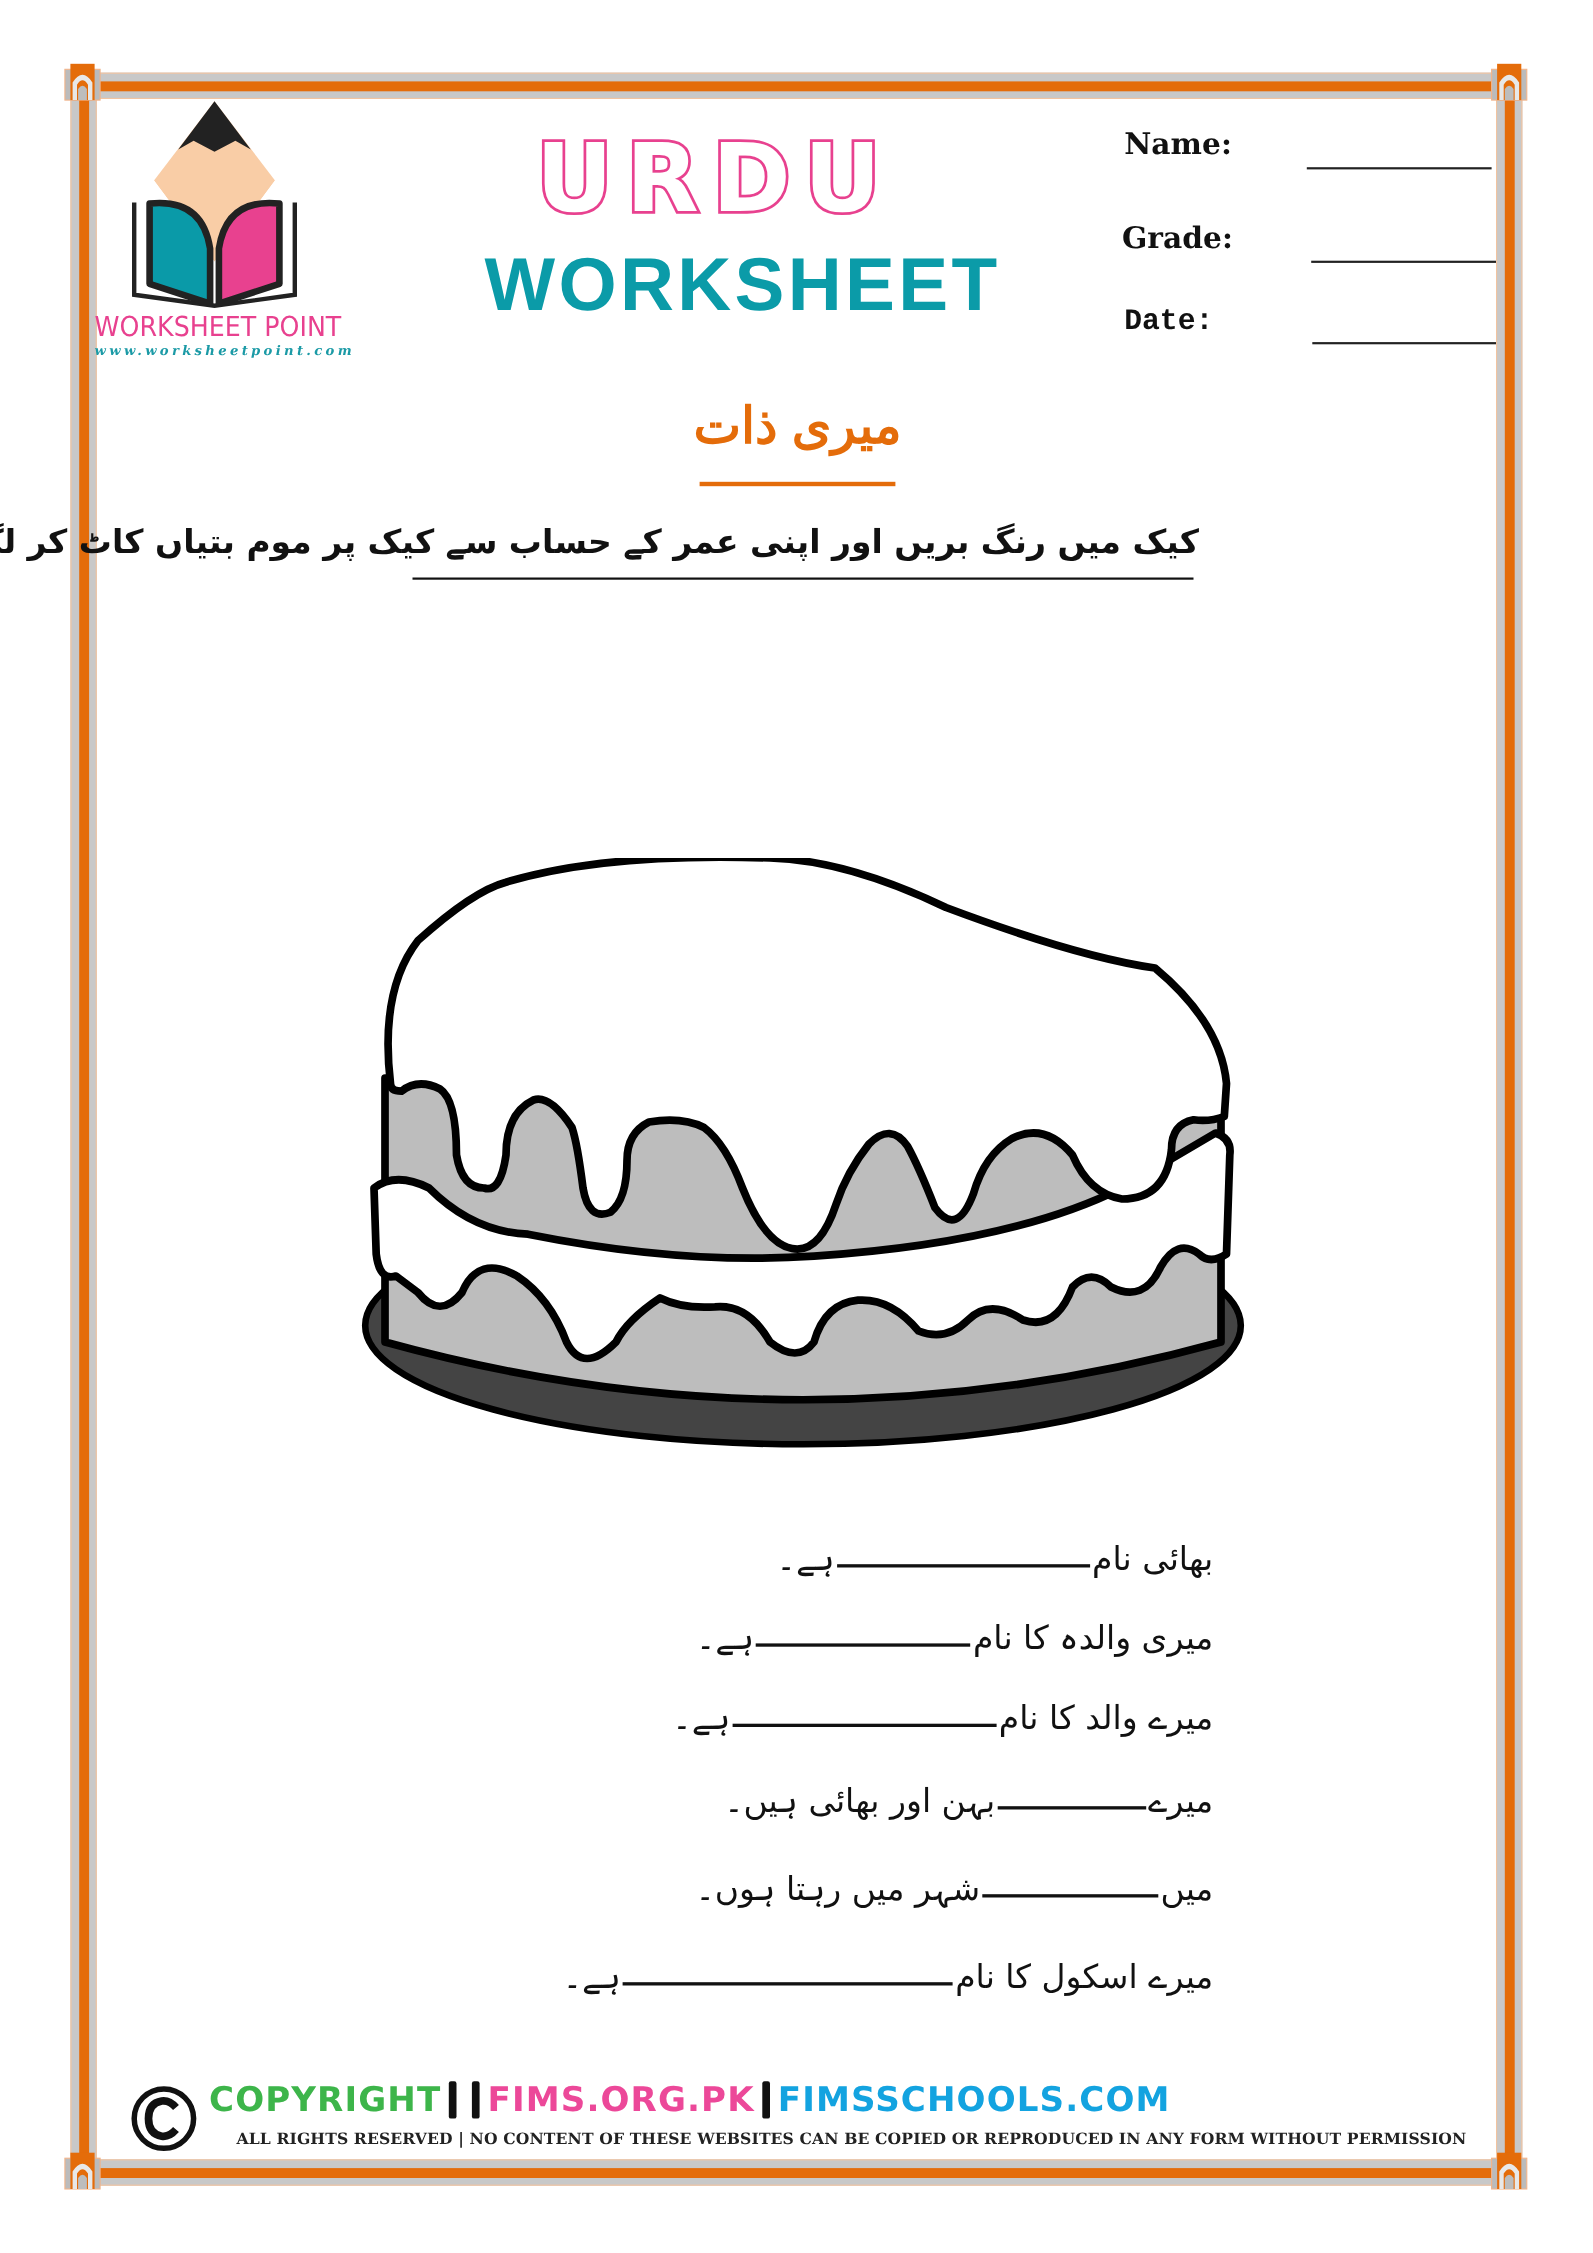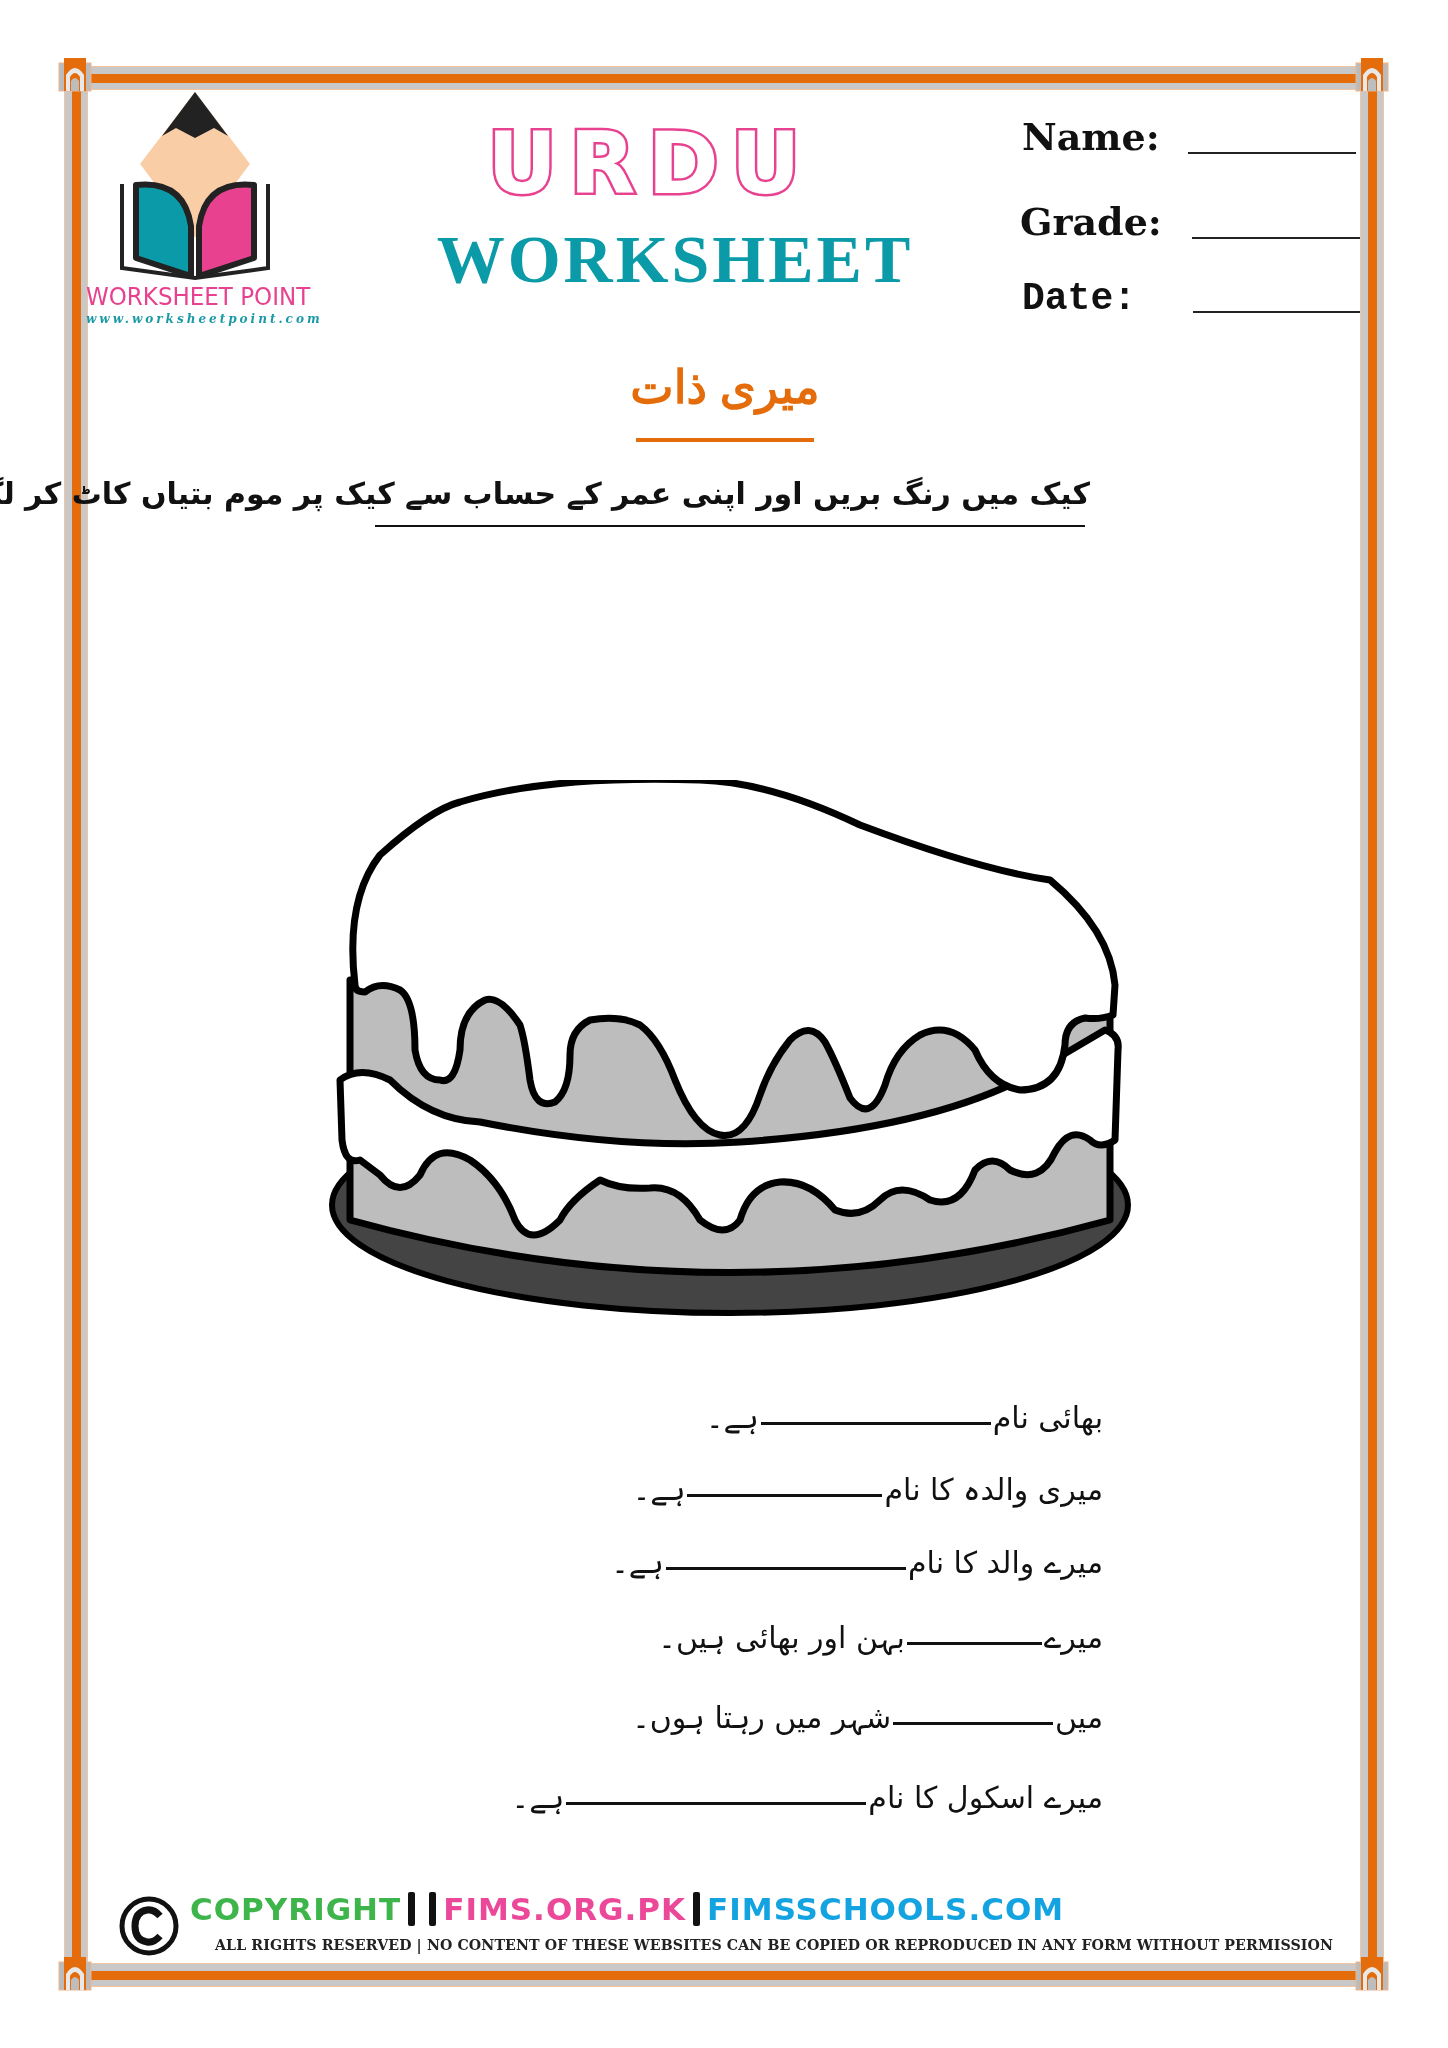--- a/index.html
+++ b/index.html
@@ -12,23 +12,23 @@
   .bar-v { position:absolute; width:22px; background:#c8c8c8; border-left:1px solid #f2c4a0; border-right:1px solid #f2c4a0; }
   .bar-v::after { content:""; position:absolute; top:0; bottom:0; left:7px; width:9px; background:#e46c0a; }
   .corner { position:absolute; width:36px; height:36px; }
 
   
   .logo { left:84px; top:88px; width:232px; height:240px; }
   .logo-brand { position:absolute; left:2px; top:194px; width:232px; text-align:center; font-family:"DejaVu Sans", sans-serif; font-size:25px; letter-spacing:0px; color:#e8418f; white-space:nowrap; transform:scaleX(0.92); transform-origin:left; }
   .logo-url { position:absolute; left:2px; top:224px; width:232px; text-align:center; font-family:"DejaVu Serif", serif; font-style:italic; font-weight:bold; font-size:12px; letter-spacing:3px; color:#1b9aa6; white-space:nowrap; }
 
   .title-urdu { left:460px; top:120px; width:380px; text-align:center; font-family:"DejaVu Sans", sans-serif; font-weight:bold; font-size:86px; letter-spacing:12px; color:#ffffff; -webkit-text-stroke:5px #e8418f; paint-order:stroke fill; line-height:1; }
-  .title-ws { left:410px; top:225px; width:530px; text-align:center; font-family:Liberation Serif, serif; font-weight:bold; font-size:68px; letter-spacing:3px; color:#0b9ba8; line-height:1; }
+  .title-ws { left:410px; top:225px; width:530px; text-align:center; font-family:Liberation Sans, sans-serif; font-weight:bold; font-size:68px; letter-spacing:3px; color:#0b9ba8; line-height:1; }
 
-  .field { position:absolute; font-family:"DejaVu Serif", serif; font-weight:bold; font-size:38px; color:#111; line-height:1; }
+  .field { position:absolute; font-family:"DejaVu Serif", serif; font-weight:bold; font-size:27px; color:#111; line-height:1; }
   .field-line { position:absolute; height:2px; background:#222; }
 
   
   .sec-title { left:560px; top:360px; width:330px; text-align:center; direction:rtl; font-family:Liberation Sans, sans-serif; font-weight:bold; font-size:46px; color:#e46c0a; line-height:1.2; }
   .sec-underline { left:636px; top:438px; width:178px; height:4px; background:#e46c0a; }
 
   .instr { left:360px; top:474px; width:730px; text-align:center; direction:rtl; font-family:"DejaVu Sans", sans-serif; font-weight:bold; font-size:30px; color:#111; line-height:1.3; white-space:nowrap; }
   .instr-underline { left:375px; top:525px; width:710px; height:2px; background:#111; }
 
   

